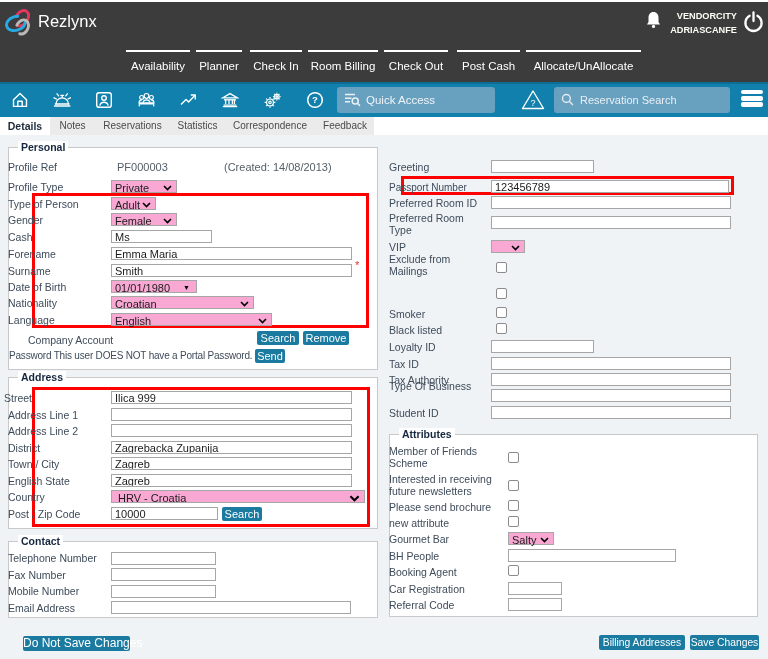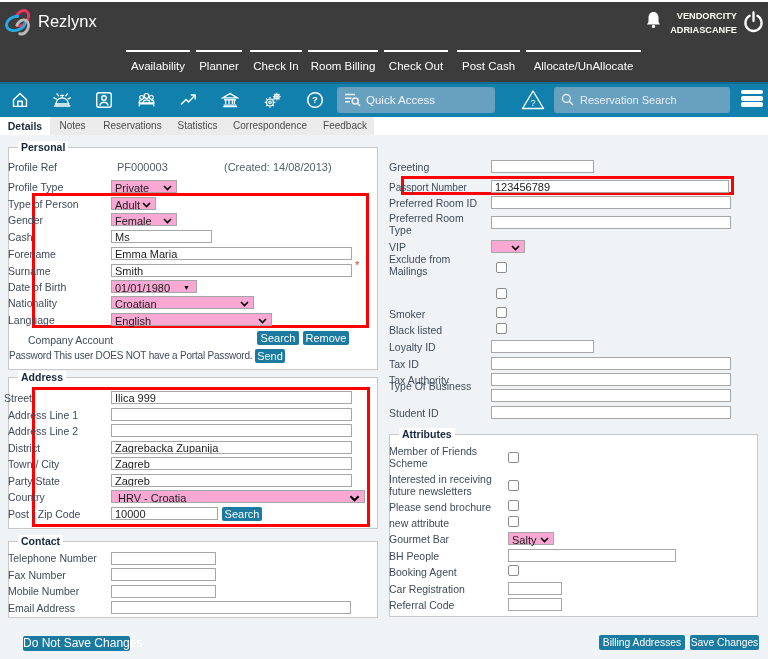--- a/index.html
+++ b/index.html
@@ -221,21 +221,21 @@
   <div class="lb" style="left:4px;top:392px;width:99px">Street</div>
   <div class="in" style="left:111px;top:391px;width:241px">Ilica 999</div>
   <div class="lb" style="left:8px;top:409px;width:99px">Address Line 1</div>
   <div class="in" style="left:111px;top:408px;width:241px"></div>
   <div class="lb" style="left:8px;top:425px;width:99px">Address Line 2</div>
   <div class="in" style="left:111px;top:424px;width:241px"></div>
   <div class="lb" style="left:8px;top:442px;width:99px">District</div>
   <div class="in" style="left:111px;top:441px;width:241px">Zagrebacka Zupanija</div>
   <div class="lb" style="left:8px;top:458px;width:99px">Town / City</div>
   <div class="in" style="left:111px;top:457px;width:241px">Zagreb</div>
-  <div class="lb" style="left:8px;top:475px;width:99px">Party State</div>
+  <div class="lb" style="left:8px;top:475px;width:99px">English State</div>
   <div class="in" style="left:111px;top:474px;width:241px">Zagreb</div>
   <div class="lb" style="left:8px;top:491px;width:99px">Country</div>
   <div class="sel" style="left:111px;top:490px;width:254px;padding-left:6px">HRV - Croatia<svg width="11" height="7" viewBox="0 0 9 6">
         <path d="M1 1l3.5 3.5L8 1" fill="none" stroke="#000" stroke-width="1.8"></path>
       </svg></div>
   <div class="lb" style="left:8px;top:508px;width:99px">Post / Zip Code</div>
   <div class="in" style="left:111px;top:507px;width:107px">10000</div>
   <div class="btn" style="left:222px;top:507px;width:40px">Search</div>
 
   <div class="lb" style="left:8px;top:552px;width:99px">Telephone Number</div>

